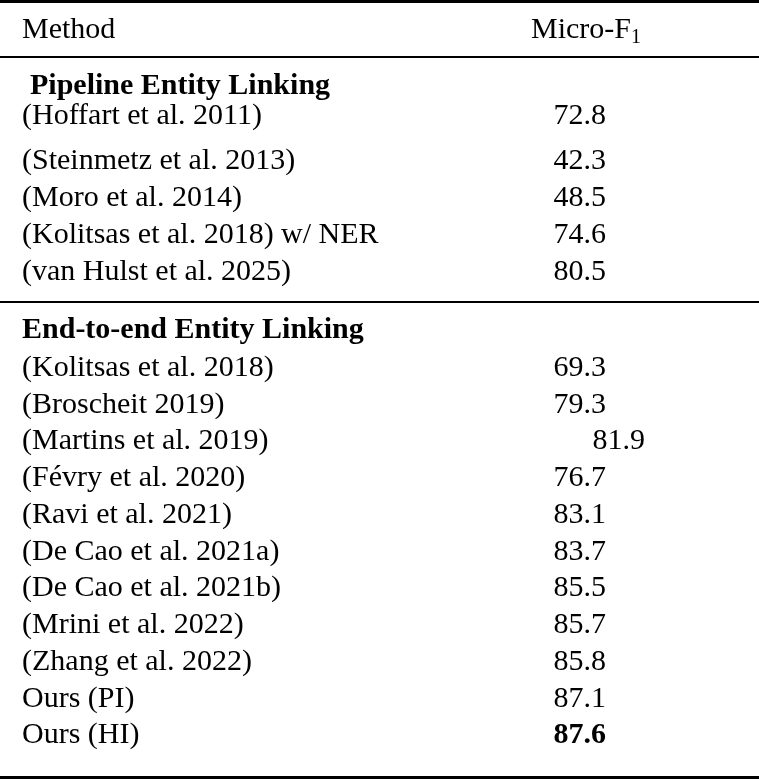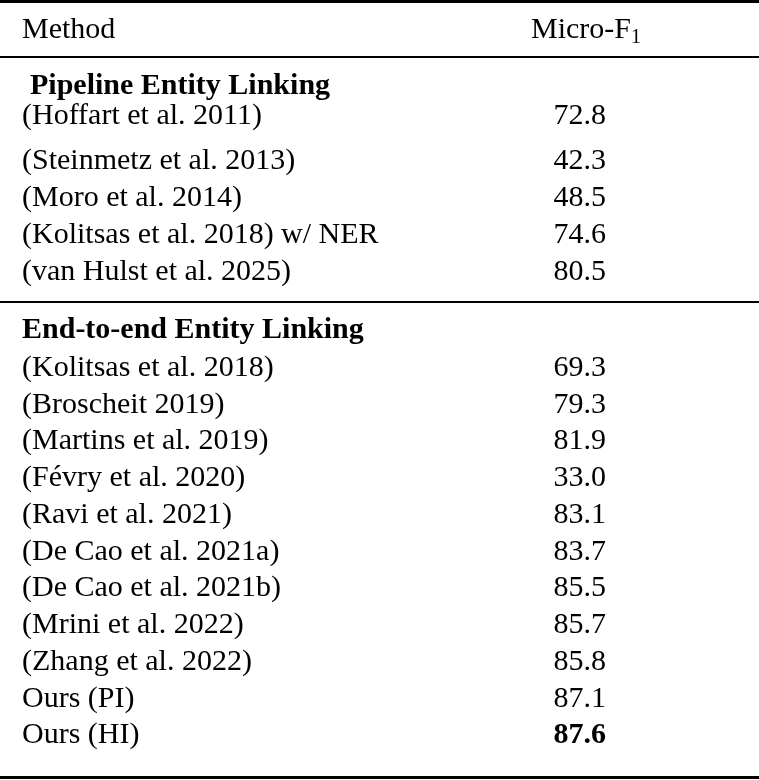--- a/index.html
+++ b/index.html
@@ -109,27 +109,27 @@
     <span class="section-title" style="left:22px;">End-to-end Entity Linking</span>
   </div>
   <div class="row" style="top:348px;">
     <span class="cell-method">(Kolitsas et al. 2018)</span>
     <span class="cell-score">69.3</span>
   </div>
   <div class="row" style="top:385px;">
     <span class="cell-method">(Broscheit 2019)</span>
     <span class="cell-score">79.3</span>
   </div>
-  <div class="row" style="top:421px;">
+  <div class="row" style="top:421px;padding-left:39px;">
     <span class="cell-method">(Martins et al. 2019)</span>
     <span class="cell-score">81.9</span>
   </div>
   <div class="row" style="top:458px;">
     <span class="cell-method">(Févry et al. 2020)</span>
-    <span class="cell-score">33.0</span>
+    <span class="cell-score">76.7</span>
   </div>
   <div class="row" style="top:495px;">
     <span class="cell-method">(Ravi et al. 2021)</span>
     <span class="cell-score">83.1</span>
   </div>
   <div class="row" style="top:532px;">
     <span class="cell-method">(De Cao et al. 2021a)</span>
     <span class="cell-score">83.7</span>
   </div>
   <div class="row" style="top:568px;">

